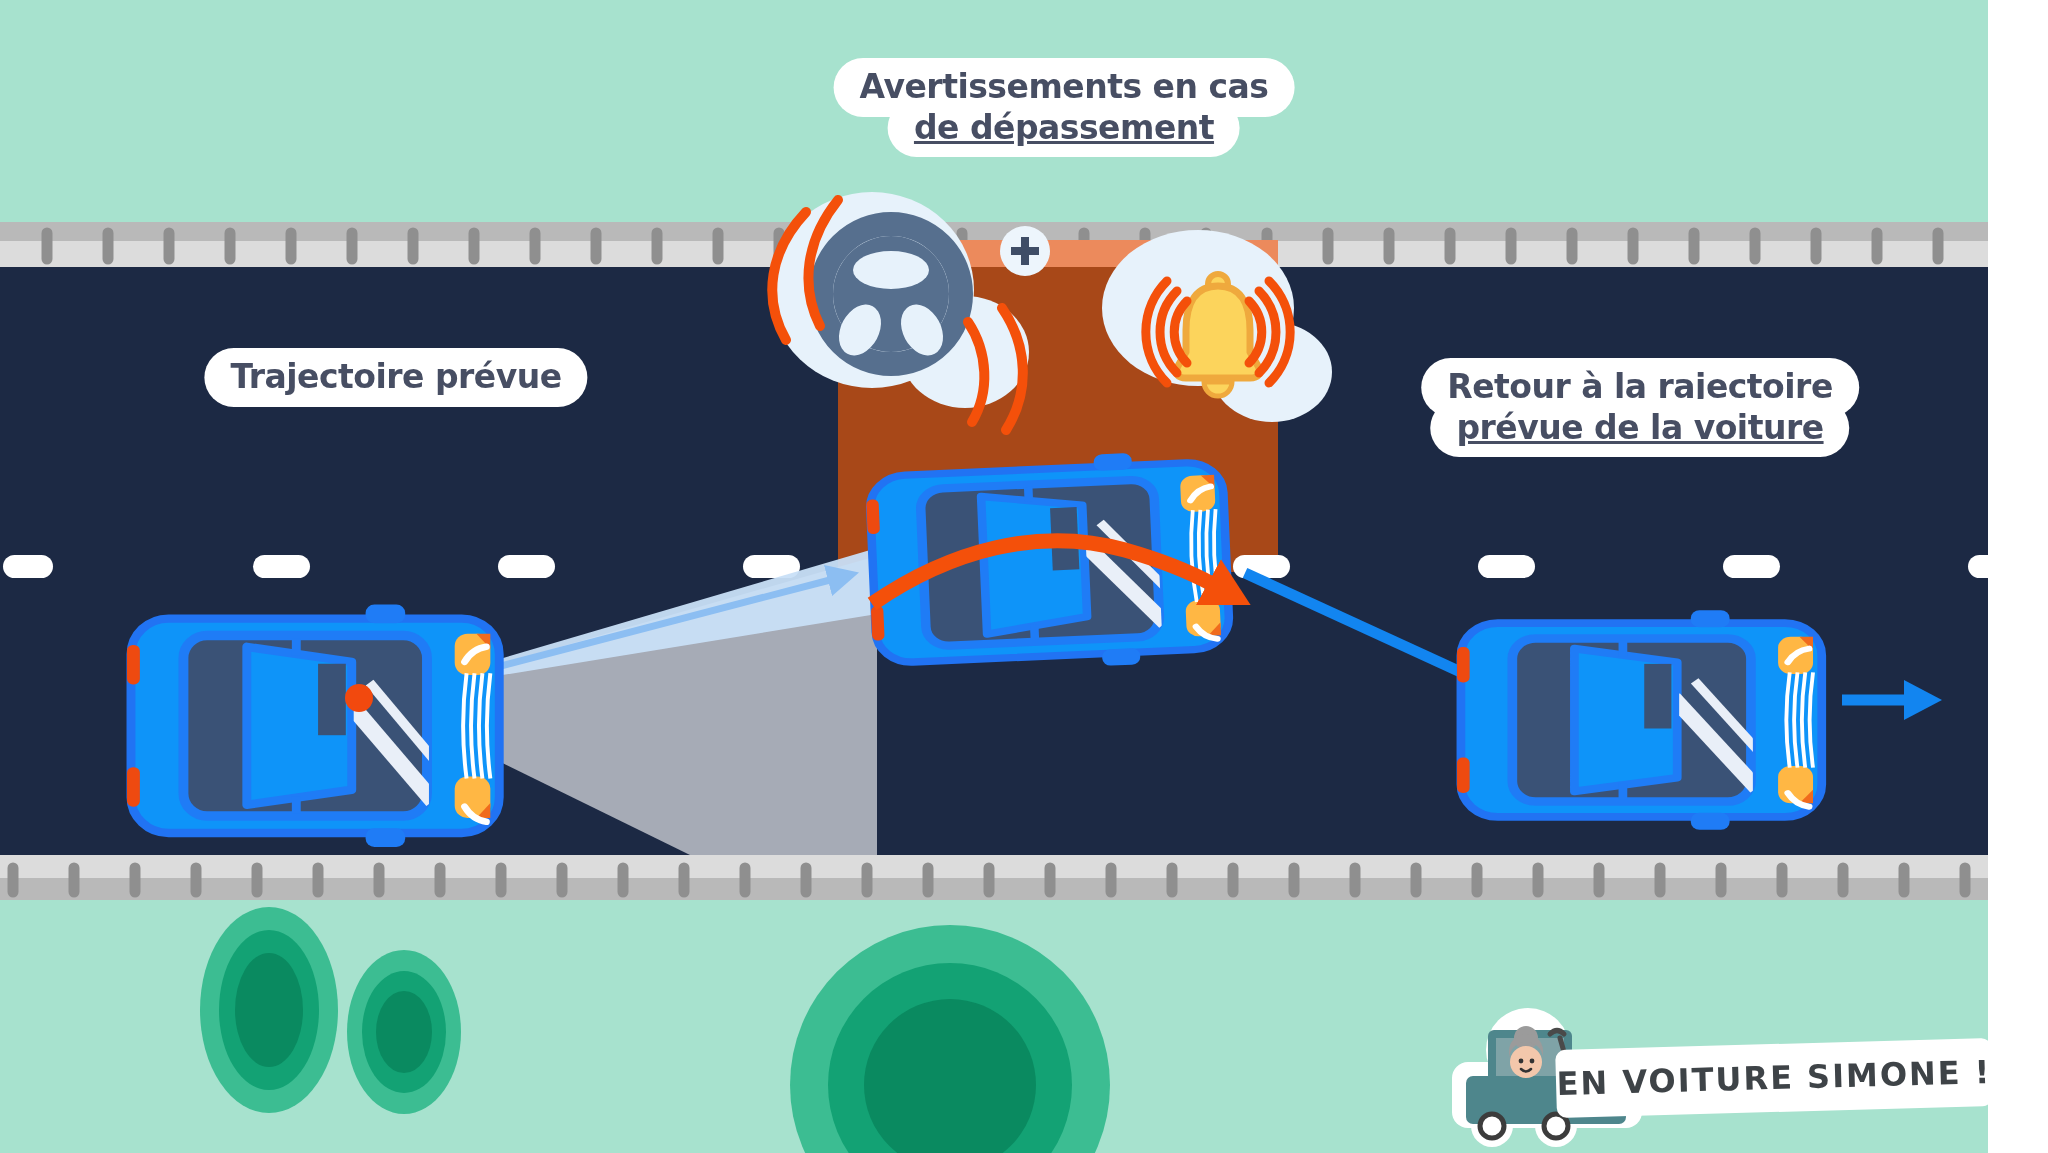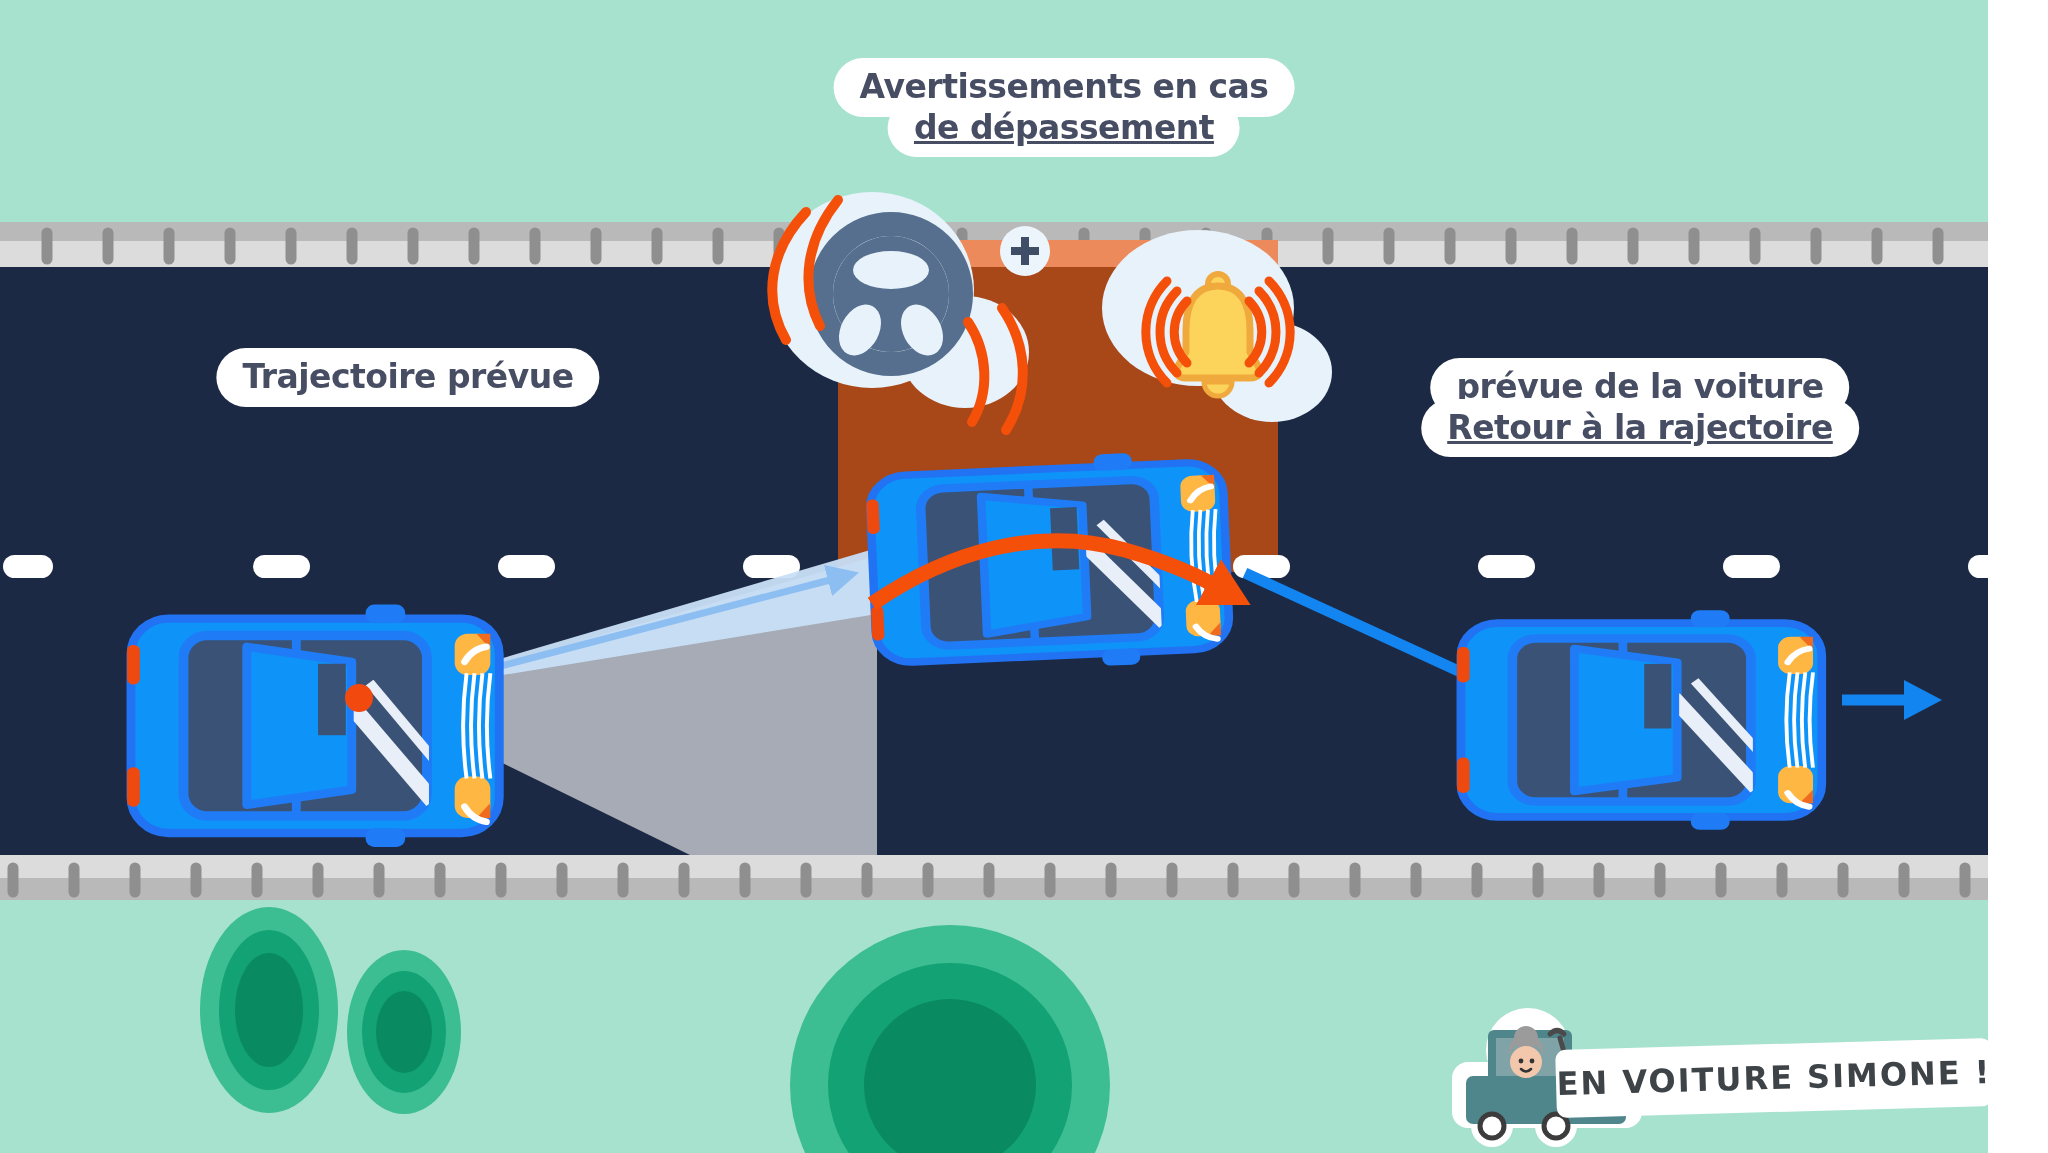--- a/index.html
+++ b/index.html
@@ -2,21 +2,21 @@
 <html><head>
 <meta charset="utf-8">
 <style>
   html,body{margin:0;padding:0;background:#fff;}
   .scene{position:relative;width:1988px;height:1153px;overflow:hidden;background:#a7e2ce;font-family:"DejaVu Sans",sans-serif;}
   .scene svg.canvas{position:absolute;left:0;top:0;}
   .caption{position:absolute;display:flex;flex-direction:column;align-items:center;transform:translateX(-50%);z-index:5;}
   .pill{background:#ffffff;color:#474e63;font-weight:bold;font-size:33px;letter-spacing:-0.5px;line-height:1.05;padding:12px 26px;border-radius:46px;white-space:nowrap;}
   .pill + .pill{margin-top:-18px;text-decoration:underline;}
   .caption-top{left:1064px;top:58px;}
-  .caption-left{left:408px;top:348px;}
+  .caption-left{left:396px;top:348px;}
   .caption-right{left:1640px;top:358px;}
   .logo-banner{position:absolute;left:1556px;top:1044px;width:436px;height:68px;background:#ffffff;border-radius:10px;transform:rotate(-1.6deg);display:flex;align-items:center;justify-content:center;font-size:32px;font-weight:bold;letter-spacing:2px;color:#3e4347;z-index:6;}
 </style>
 </head>
 <body>
 
 <div class="scene">
 
 <svg class="canvas" width="2048" height="1153" viewBox="0 0 2048 1153">
   <defs>
@@ -210,19 +210,19 @@
   <div class="caption caption-top">
     <div class="pill">Avertissements en cas</div>
     <div class="pill">de dépassement</div>
   </div>
 
   <div class="caption caption-left">
     <div class="pill">Trajectoire prévue</div>
   </div>
 
   <div class="caption caption-right">
+    <div class="pill">Retour à la rajectoire</div>
     <div class="pill">prévue de la voiture</div>
-    <div class="pill">Retour à la rajectoire</div>
   </div>
 
   <div class="logo-banner">EN VOITURE SIMONE !</div>
 
 </div>
 
 </body></html>

